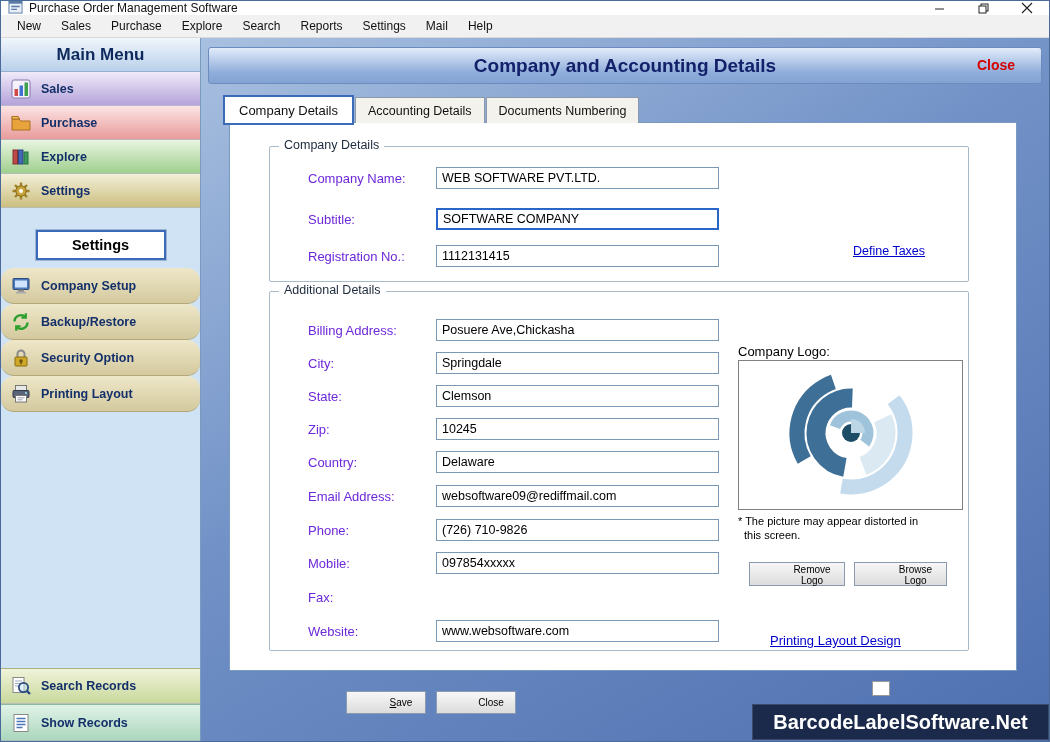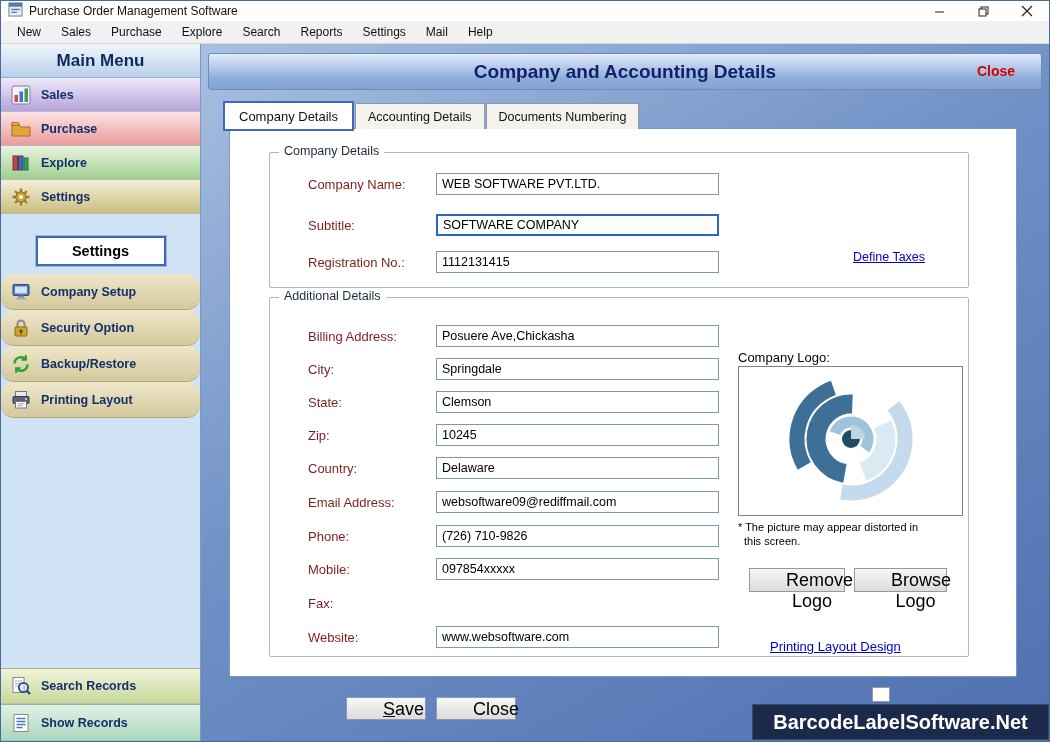--- a/index.html
+++ b/index.html
@@ -1,21 +1,21 @@
 <!DOCTYPE html>
 <html><head>
 <meta charset="utf-8">
 <style>
   * { box-sizing: border-box; }
   html,body { margin:0; padding:0; background:#9aa7b8; }
   body { font-family:"Liberation Sans", sans-serif; }
   .window { width:1050px; height:742px; background:#fff; position:relative; display:flex; flex-direction:column; border:1px solid #4a6a9a; overflow:hidden; }
 
   
-  .titlebar { height:20px; background:#fff; display:flex; align-items:center; padding-left:7px; gap:6px; flex:0 0 auto; }
+  .titlebar { height:14px; background:#fff; display:flex; align-items:center; padding-left:7px; gap:6px; flex:0 0 auto; }
   .title-text { font-size:12px; color:#111; }
   .win-controls { margin-left:auto; display:flex; height:100%; }
   .win-btn { width:44px; height:100%; display:flex; align-items:center; justify-content:center; }
 
   
   .menubar { height:23px; background:#f1f1f1; border-bottom:1px solid #d9d9d9; display:flex; align-items:center; padding-left:6px; flex:0 0 auto; }
   .menu-item { font-size:12px; color:#111; padding:3px 10px; cursor:default; }
 
   
   .body { flex:1; display:flex; min-height:0; }
@@ -52,30 +52,30 @@
   .tab.active { height:30px; background:#fff; border:2px solid #3a6ab8; font-size:13px; padding:0 14px; margin-bottom:-2px; z-index:3; }
 
   .panel { position:absolute; left:28px; top:84px; width:788px; height:549px; background:#fff; border:1px solid #7a9ac0; }
 
   .groupbox { position:absolute; border:1px solid #a8bac8; border-radius:2px; }
   .gb-title { position:absolute; top:-9px; left:9px; background:#fff; padding:0 5px; font-size:12.5px; color:#1c2a3c; }
 
   .gb1 { left:39px; top:23px;  width:700px; height:136px; }
   .gb2 { left:39px; top:168px; width:700px; height:360px; }
 
-  .flabel { position:absolute; left:38px; font-size:13px; color:#7f1d1d; }
+  .flabel { position:absolute; left:38px; font-size:13px; color:#6d28d9; }
   .finput { position:absolute; left:166px; width:283px; height:22px; border:1px solid #7a99b5; font-family:"Liberation Sans",sans-serif; font-size:12.5px; padding:1px 5px; color:#000; background:#fff; }
   .finput.focused { border:2px solid #2a66c8; }
 
   .link { color:#0000cc; text-decoration:underline; font-size:12.5px; cursor:pointer; position:absolute; }
 
   .logo-label { position:absolute; left:468px; top:52px; font-size:13px; color:#000; }
   .logo-box { position:absolute; left:468px; top:68px; width:225px; height:150px; background:#fff; border:1px solid #808080; display:flex; align-items:center; justify-content:center; overflow:hidden; }
   .logo-note { position:absolute; left:468px; top:222px; width:238px; font-size:11px; color:#000; line-height:1.3; }
-  .btn { background:linear-gradient(#f7f7f7,#dcdcdc); border:1px solid #8a9ab0; font-family:"Liberation Sans",sans-serif; font-size:18px; color:#000; cursor:pointer;padding-left:36px; }
+  .btn { background:linear-gradient(#f7f7f7,#dcdcdc); border:1px solid #8a9ab0; font-family:"Liberation Sans",sans-serif; font-size:10px; color:#000; cursor:pointer;padding-left:36px; }
   .btn-remove { position:absolute; left:479px; top:270px; width:96px; height:24px; }
   .btn-browse { position:absolute; left:584px; top:270px; width:93px; height:24px; }
 
   .btn-save  { position:absolute; left:145px; top:653px; width:80px; height:23px; }
   .btn-close { position:absolute; left:235px; top:653px; width:80px; height:23px; }
   .btn-label { display:block; }
   .btn-save .btn-label::first-letter { text-decoration:underline; }
 
   .mini-box { position:absolute; left:671px; top:643px; width:18px; height:15px; background:#fff; border:1px solid #999; }
   .watermark { position:absolute; right:0; bottom:1px; width:297px; height:36px; background:#1b2a4a; border:1px solid #3a4a6a; display:flex; align-items:center; justify-content:center; color:#fff; font-weight:bold; font-size:20px; }
@@ -188,38 +188,38 @@
               <rect x="5" y="5.5" width="12" height="7" fill="#cfe4ff"></rect>
               <rect x="8" y="14.5" width="6" height="2.2" fill="#888"></rect>
               <rect x="6" y="16.7" width="10" height="1.8" fill="#aaa"></rect>
             </svg>
         </span>
         <span>Company Setup</span>
       </div>
       <div class="sb-item2">
         <span class="ic">
           <svg width="22" height="22" viewBox="0 0 22 22">
+              <path d="M4.5 10.5A6.5 6.5 0 0 1 15.5 6" fill="none" stroke="#2ca02c" stroke-width="2.4"></path>
+              <path d="M15.8 2.2v4.4h-4.4" fill="none" stroke="#2ca02c" stroke-width="2.2"></path>
+              <path d="M17.5 11.5A6.5 6.5 0 0 1 6.5 16" fill="none" stroke="#2ca02c" stroke-width="2.4"></path>
+              <path d="M6.2 19.8v-4.4h4.4" fill="none" stroke="#2ca02c" stroke-width="2.2"></path>
+            </svg>
+        </span>
+        <span>Backup/Restore</span>
+      </div>
+      <div class="sb-item2">
+        <span class="ic">
+          <svg width="22" height="22" viewBox="0 0 22 22">
               <path d="M7.5 10V7a3.5 3.5 0 0 1 7 0v3" fill="none" stroke="#8a8a8a" stroke-width="2"></path>
               <rect x="5" y="10" width="12" height="9" rx="1" fill="#d0a828" stroke="#8a6c10"></rect>
               <circle cx="11" cy="14" r="1.7" fill="#6a5010"></circle>
               <rect x="10.3" y="14.5" width="1.4" height="2.8" fill="#6a5010"></rect>
             </svg>
         </span>
         <span>Security Option</span>
-      </div>
-      <div class="sb-item2">
-        <span class="ic">
-          <svg width="22" height="22" viewBox="0 0 22 22">
-              <path d="M4.5 10.5A6.5 6.5 0 0 1 15.5 6" fill="none" stroke="#2ca02c" stroke-width="2.4"></path>
-              <path d="M15.8 2.2v4.4h-4.4" fill="none" stroke="#2ca02c" stroke-width="2.2"></path>
-              <path d="M17.5 11.5A6.5 6.5 0 0 1 6.5 16" fill="none" stroke="#2ca02c" stroke-width="2.4"></path>
-              <path d="M6.2 19.8v-4.4h4.4" fill="none" stroke="#2ca02c" stroke-width="2.2"></path>
-            </svg>
-        </span>
-        <span>Backup/Restore</span>
       </div>
       <div class="sb-item2">
         <span class="ic">
           <svg width="22" height="22" viewBox="0 0 22 22">
               <rect x="5.5" y="2.5" width="11" height="5" fill="#e8e8e8" stroke="#777"></rect>
               <rect x="3" y="7.5" width="16" height="7" rx="1" fill="#5a6478" stroke="#323a4a"></rect>
               <circle cx="16" cy="10" r="1" fill="#9ef"></circle>
               <rect x="5.5" y="12.5" width="11" height="6.5" fill="#fff" stroke="#777"></rect>
               <path d="M7.5 14.8h7M7.5 16.8h5" stroke="#99a" stroke-width="1"></path>
             </svg>

